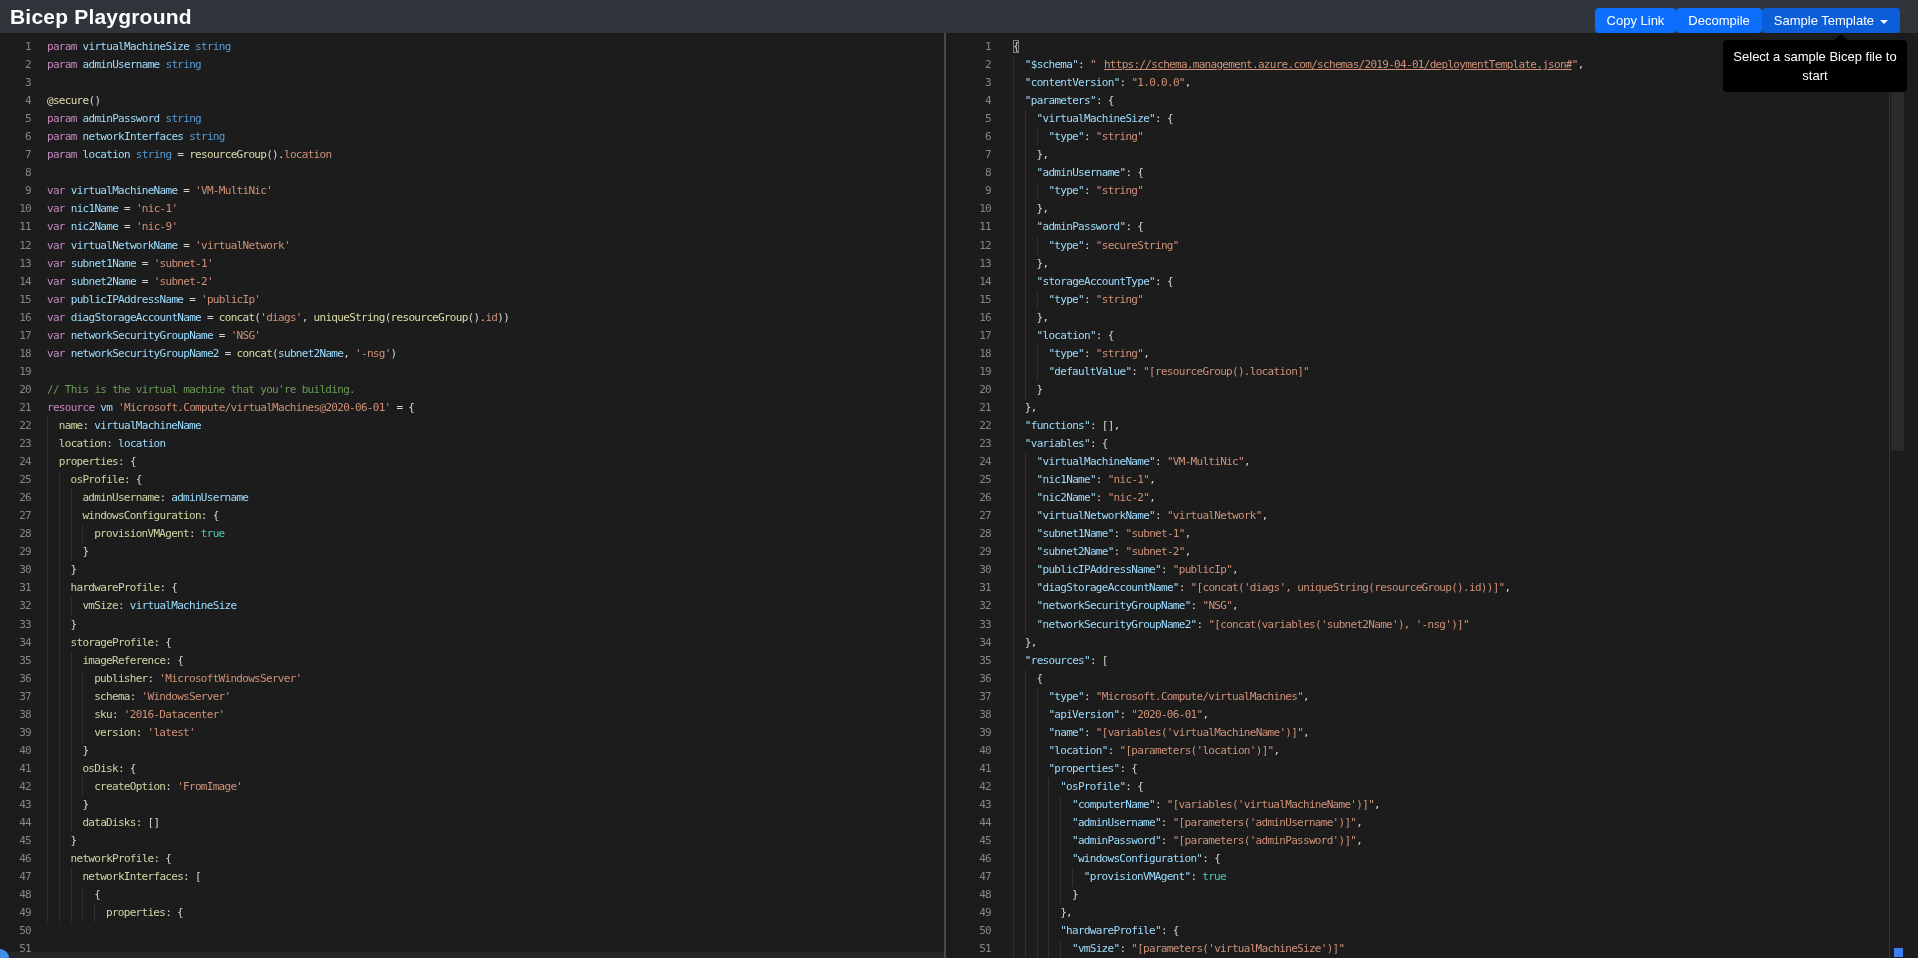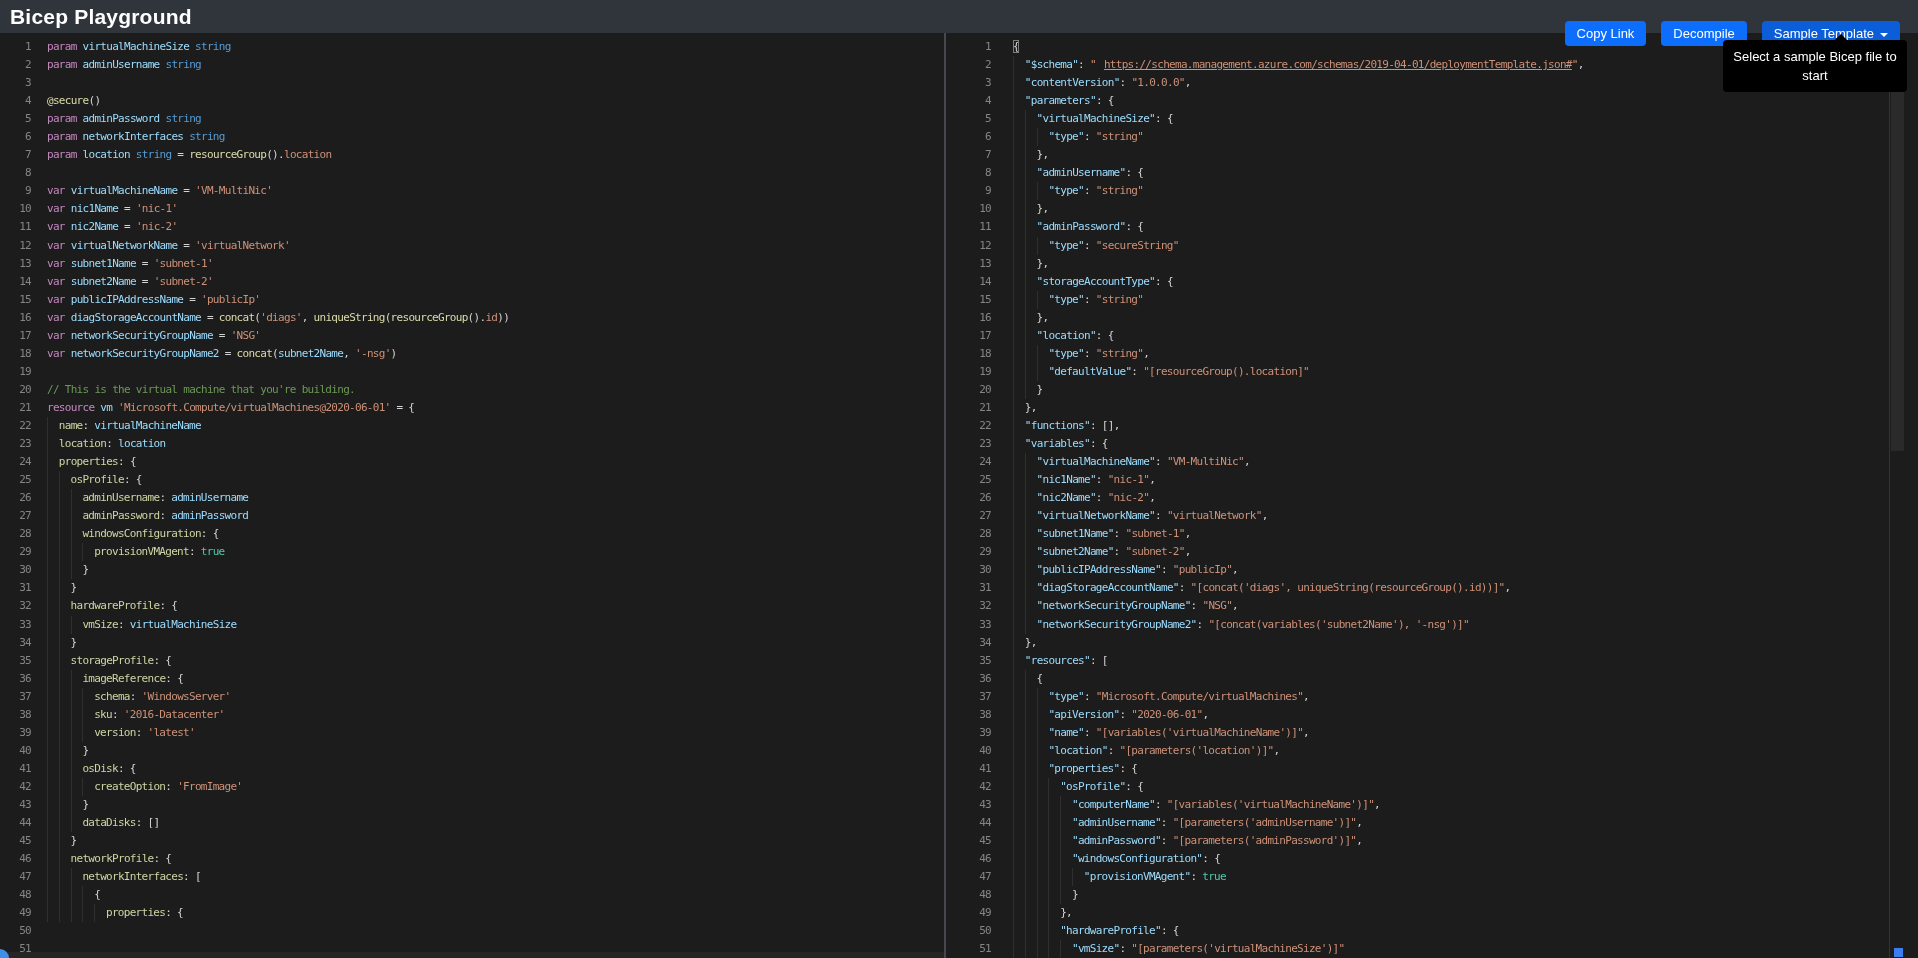--- a/index.html
+++ b/index.html
@@ -2,21 +2,21 @@
 <html style="--tk-kw: #C586C0; --tk-id: #9CDCFE; --tk-ty: #569CD6; --tk-st: #CE9178; --tk-fn: #DCDCAA; --tk-cm: #6A9955; --tk-pl: #D4D4D4; --tk-ky: #CDD6A3; --tk-jk: #9CDCFE; --tk-bo: #4EC9B0; --btn: #0d6efd; --btn-active: #0b5ed7;"><head>
 <meta charset="utf-8">
 <style>
   html,body{margin:0;padding:0;width:1918px;height:958px;overflow:hidden;background:#1c1c1c;}
   body{font-family:"Liberation Sans",sans-serif;}
 
   
   .header{position:absolute;left:0;top:0;width:1918px;height:33px;background:#2f353b;z-index:30;}
   .app-title{position:absolute;left:10px;top:0;height:33px;line-height:33px;color:#ffffff;
              font-size:21px;font-weight:600;letter-spacing:.2px;}
-  .btn-row{position:absolute;right:18px;top:21px;display:flex;gap:15px;}
+  .btn-row{position:absolute;right:18px;top:8px;display:flex;}
   .btn{height:25px;line-height:25px;padding:0 12px;border:none;border-radius:4px;color:#fff;
        font-size:13px;font-family:"Liberation Sans",sans-serif;cursor:pointer;background:var(--btn,#0d6efd);}
   .btn.dark{background:var(--btn-active,#0b5ed7);}
   .caret{display:inline-block;margin-left:6px;width:0;height:0;border-left:4px solid transparent;
          border-right:4px solid transparent;border-top:4px solid #fff;vertical-align:middle;}
 
   
   .tooltip{position:absolute;top:40px;right:11px;width:176px;background:#000;color:#fff;z-index:40;
            border-radius:4px;padding:7px 4px;font-size:13px;line-height:19px;text-align:center;}
   .tooltip .arrow{position:absolute;top:-6px;left:112px;width:0;height:0;
@@ -136,46 +136,46 @@
       <div class="ln"><span class="tk-kw">param </span><span class="tk-id">virtualMachineSize </span><span class="tk-ty">string</span></div>
       <div class="ln"><span class="tk-kw">param </span><span class="tk-id">adminUsername </span><span class="tk-ty">string</span></div>
       <div class="ln"></div>
       <div class="ln"><span class="tk-fn">@secure</span><span class="tk-pl">()</span></div>
       <div class="ln"><span class="tk-kw">param </span><span class="tk-id">adminPassword </span><span class="tk-ty">string</span></div>
       <div class="ln"><span class="tk-kw">param </span><span class="tk-id">networkInterfaces </span><span class="tk-ty">string</span></div>
       <div class="ln"><span class="tk-kw">param </span><span class="tk-id">location </span><span class="tk-ty">string</span><span class="tk-pl"> = </span><span class="tk-fn">resourceGroup</span><span class="tk-pl">().</span><span class="tk-st">location</span></div>
       <div class="ln"></div>
       <div class="ln"><span class="tk-kw">var </span><span class="tk-id">virtualMachineName</span><span class="tk-pl"> = </span><span class="tk-st">'VM-MultiNic'</span></div>
       <div class="ln"><span class="tk-kw">var </span><span class="tk-id">nic1Name</span><span class="tk-pl"> = </span><span class="tk-st">'nic-1'</span></div>
-      <div class="ln"><span class="tk-kw">var </span><span class="tk-id">nic2Name</span><span class="tk-pl"> = </span><span class="tk-st">'nic-2'</span></div>
+      <div class="ln"><span class="tk-kw">var </span><span class="tk-id">nic2Name</span><span class="tk-pl"> = </span><span class="tk-st">'nic-9'</span></div>
       <div class="ln"><span class="tk-kw">var </span><span class="tk-id">virtualNetworkName</span><span class="tk-pl"> = </span><span class="tk-st">'virtualNetwork'</span></div>
       <div class="ln"><span class="tk-kw">var </span><span class="tk-id">subnet1Name</span><span class="tk-pl"> = </span><span class="tk-st">'subnet-1'</span></div>
       <div class="ln"><span class="tk-kw">var </span><span class="tk-id">subnet2Name</span><span class="tk-pl"> = </span><span class="tk-st">'subnet-2'</span></div>
       <div class="ln"><span class="tk-kw">var </span><span class="tk-id">publicIPAddressName</span><span class="tk-pl"> = </span><span class="tk-st">'publicIp'</span></div>
       <div class="ln"><span class="tk-kw">var </span><span class="tk-id">diagStorageAccountName</span><span class="tk-pl"> = </span><span class="tk-fn">concat</span><span class="tk-pl">(</span><span class="tk-st">'diags'</span><span class="tk-pl">, </span><span class="tk-fn">uniqueString</span><span class="tk-pl">(</span><span class="tk-fn">resourceGroup</span><span class="tk-pl">().</span><span class="tk-st">id</span><span class="tk-pl">))</span></div>
       <div class="ln"><span class="tk-kw">var </span><span class="tk-id">networkSecurityGroupName</span><span class="tk-pl"> = </span><span class="tk-st">'NSG'</span></div>
       <div class="ln"><span class="tk-kw">var </span><span class="tk-id">networkSecurityGroupName2</span><span class="tk-pl"> = </span><span class="tk-fn">concat</span><span class="tk-pl">(</span><span class="tk-id">subnet2Name</span><span class="tk-pl">, </span><span class="tk-st">'-nsg'</span><span class="tk-pl">)</span></div>
       <div class="ln"></div>
       <div class="ln"><span class="tk-cm">// This is the virtual machine that you're building.</span></div>
       <div class="ln"><span class="tk-kw">resource </span><span class="tk-id">vm </span><span class="tk-st">'Microsoft.Compute/virtualMachines@2020-06-01'</span><span class="tk-pl"> = {</span></div>
       <div class="ln"><span class="g"></span><span class="tk-ky">name</span><span class="tk-pl">: </span><span class="tk-id">virtualMachineName</span></div>
       <div class="ln"><span class="g"></span><span class="tk-ky">location</span><span class="tk-pl">: </span><span class="tk-id">location</span></div>
       <div class="ln"><span class="g"></span><span class="tk-ky">properties</span><span class="tk-pl">: {</span></div>
       <div class="ln"><span class="g"></span><span class="g"></span><span class="tk-ky">osProfile</span><span class="tk-pl">: {</span></div>
       <div class="ln"><span class="g"></span><span class="g"></span><span class="g"></span><span class="tk-ky">adminUsername</span><span class="tk-pl">: </span><span class="tk-id">adminUsername</span></div>
-      <div class="ln"><span class="g"></span><span class="g"></span><span class="g"></span><span class="tk-ky">adminPassword</span><span class="tk-pl">: </span><span class="tk-id">adminPassword</span></div>
       <div class="ln"><span class="g"></span><span class="g"></span><span class="g"></span><span class="tk-ky">windowsConfiguration</span><span class="tk-pl">: {</span></div>
       <div class="ln"><span class="g"></span><span class="g"></span><span class="g"></span><span class="g"></span><span class="tk-ky">provisionVMAgent</span><span class="tk-pl">: </span><span class="tk-bo">true</span></div>
       <div class="ln"><span class="g"></span><span class="g"></span><span class="g"></span><span class="tk-pl">}</span></div>
       <div class="ln"><span class="g"></span><span class="g"></span><span class="tk-pl">}</span></div>
       <div class="ln"><span class="g"></span><span class="g"></span><span class="tk-ky">hardwareProfile</span><span class="tk-pl">: {</span></div>
       <div class="ln"><span class="g"></span><span class="g"></span><span class="g"></span><span class="tk-ky">vmSize</span><span class="tk-pl">: </span><span class="tk-id">virtualMachineSize</span></div>
       <div class="ln"><span class="g"></span><span class="g"></span><span class="tk-pl">}</span></div>
       <div class="ln"><span class="g"></span><span class="g"></span><span class="tk-ky">storageProfile</span><span class="tk-pl">: {</span></div>
       <div class="ln"><span class="g"></span><span class="g"></span><span class="g"></span><span class="tk-ky">imageReference</span><span class="tk-pl">: {</span></div>
+      <div class="ln"><span class="g"></span><span class="g"></span><span class="g"></span><span class="g"></span><span class="tk-ky">publisher</span><span class="tk-pl">: </span><span class="tk-st">'MicrosoftWindowsServer'</span></div>
       <div class="ln"><span class="g"></span><span class="g"></span><span class="g"></span><span class="g"></span><span class="tk-ky">schema</span><span class="tk-pl">: </span><span class="tk-st">'WindowsServer'</span></div>
       <div class="ln"><span class="g"></span><span class="g"></span><span class="g"></span><span class="g"></span><span class="tk-ky">sku</span><span class="tk-pl">: </span><span class="tk-st">'2016-Datacenter'</span></div>
       <div class="ln"><span class="g"></span><span class="g"></span><span class="g"></span><span class="g"></span><span class="tk-ky">version</span><span class="tk-pl">: </span><span class="tk-st">'latest'</span></div>
       <div class="ln"><span class="g"></span><span class="g"></span><span class="g"></span><span class="tk-pl">}</span></div>
       <div class="ln"><span class="g"></span><span class="g"></span><span class="g"></span><span class="tk-ky">osDisk</span><span class="tk-pl">: {</span></div>
       <div class="ln"><span class="g"></span><span class="g"></span><span class="g"></span><span class="g"></span><span class="tk-ky">createOption</span><span class="tk-pl">: </span><span class="tk-st">'FromImage'</span></div>
       <div class="ln"><span class="g"></span><span class="g"></span><span class="g"></span><span class="tk-pl">}</span></div>
       <div class="ln"><span class="g"></span><span class="g"></span><span class="g"></span><span class="tk-ky">dataDisks</span><span class="tk-pl">: []</span></div>
       <div class="ln"><span class="g"></span><span class="g"></span><span class="tk-pl">}</span></div>
       <div class="ln"><span class="g"></span><span class="g"></span><span class="tk-ky">networkProfile</span><span class="tk-pl">: {</span></div>

